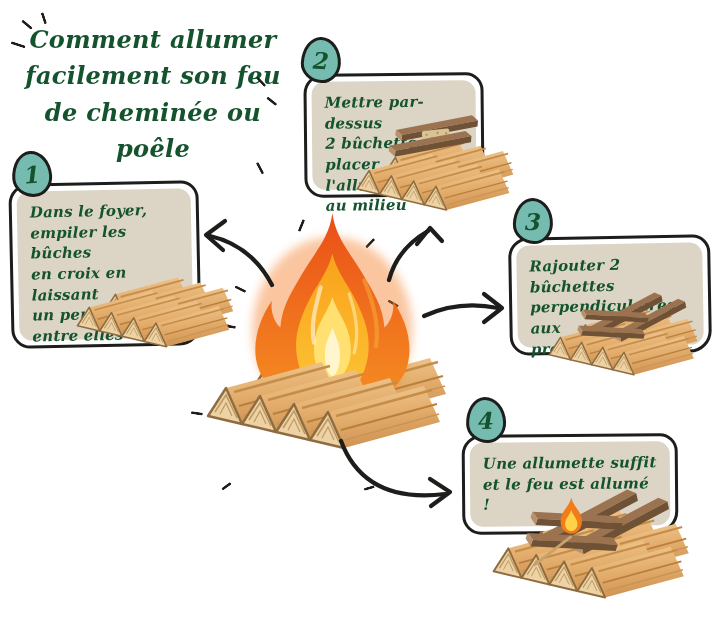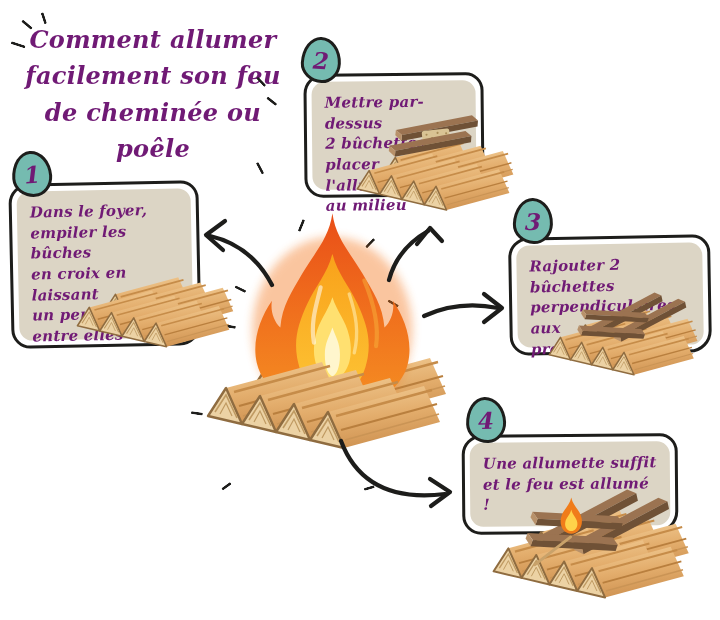--- a/index.html
+++ b/index.html
@@ -1,18 +1,18 @@
 <!DOCTYPE html>
 <html><head>
 <meta charset="utf-8">
 <style>
   html,body{margin:0;padding:0;background:#ffffff;}
   #stage{
     position:relative;width:720px;height:620px;background:#ffffff;overflow:hidden;
-    font-family:"DejaVu Serif", serif;color:#701a75;
+    font-family:"DejaVu Serif", serif;color:#14532d;
   }
   
   .title{
     position:absolute;left:12px;top:22px;width:282px;
     font-size:24px;font-weight:700;font-style:italic;line-height:1.52;
     text-align:center;white-space:pre-line;letter-spacing:.3px;
   }
   
   .dash{
     position:absolute;height:0;border-top:3.6px solid #1d1d1b;border-radius:3px;

